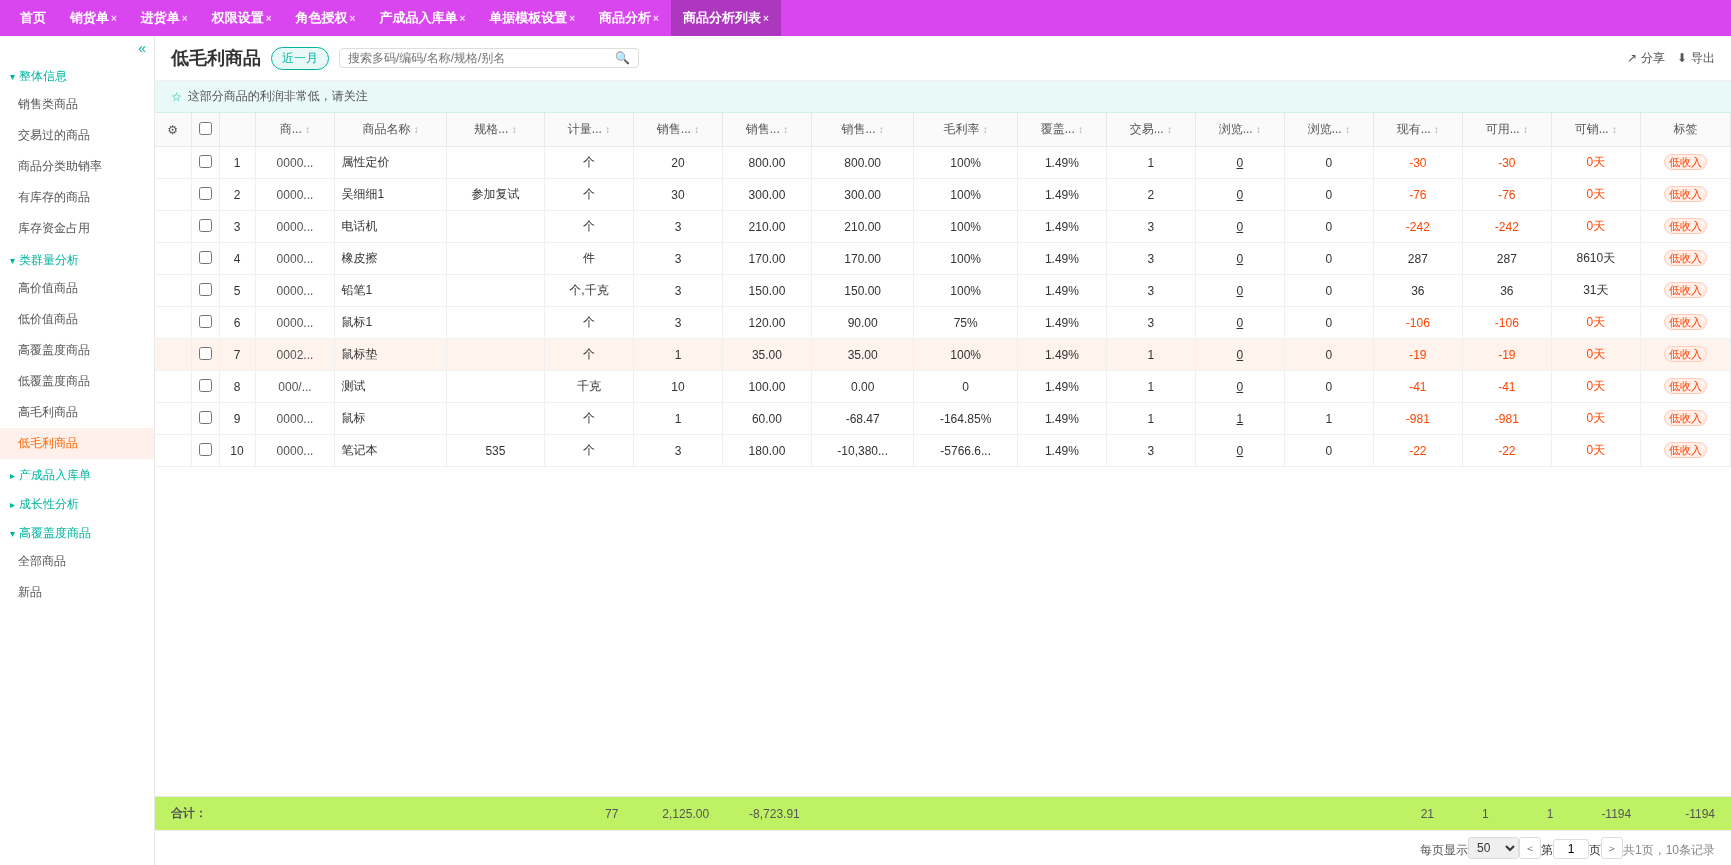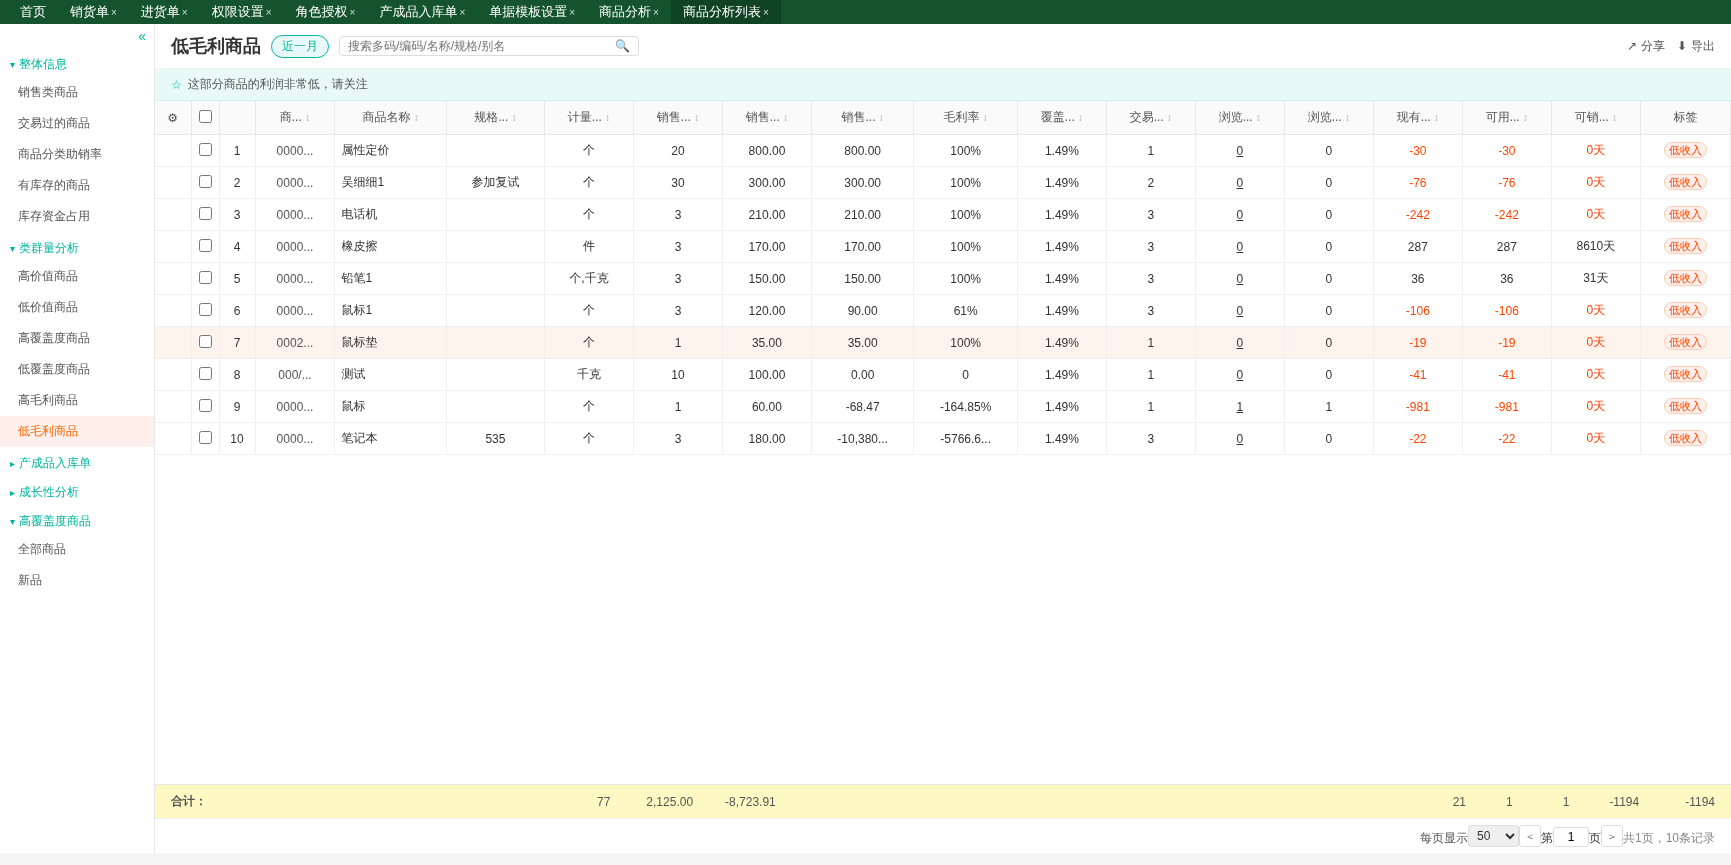--- a/index.html
+++ b/index.html
@@ -1,24 +1,25 @@
 <!DOCTYPE html>
 <html><head>
   <meta charset="utf-8">
   <style>
     * { box-sizing: border-box; margin: 0; padding: 0; }
     body { font-family: 'Microsoft YaHei', Arial, sans-serif; font-size: 12px; background: #f5f5f5; color: #333; }
     
     
     .top-nav {
-      background: #14532d;
-      display: flex;
-      align-items: center;
-      height: 24px;
+      background: #d946ef;
+      display: flex;
+      align-items: center;
+      height: 36px;
       padding: 0 8px;
+      font-weight: bold;
     }
     .top-nav .nav-item {
       color: #fff;
       padding: 0 12px;
       height: 36px;
       display: flex;
       align-items: center;
       cursor: pointer;
       font-size: 13px;
       white-space: nowrap;
@@ -164,25 +165,26 @@
       text-align: center;
       border-right: 1px solid #f0f0f0;
       white-space: nowrap;
     }
     .td-left { text-align: left; margin-left: 32px; }
     .tag-low { color: #ff4400; font-size: 11px; background: #fff0eb; border: 1px solid #ffccb3; border-radius: 8px; padding: 1px 4px; }
     .underline { text-decoration: underline; color: #333; cursor: pointer; }
 
     
     .table-footer {
-      background: #fef9c3;
+      background: #bef264;
       border-top: 1px solid #e8e8e8;
       padding: 8px 16px;
       display: flex;
       align-items: center;
+      gap: 8px;
       font-size: 12px;
       color: #555;
     }
     .footer-total-label { color: #555; font-weight: bold; }
     .footer-spacer { flex: 1; }
 
     
     .pagination {
       display: flex;
       align-items: flex-end;
@@ -454,21 +456,21 @@
       <td></td>
       <td><input type="checkbox" style=""></td>
       <td>6</td>
       <td style="color:#555;">0000...</td>
       <td class="td-left">鼠标1</td>
       <td></td>
       <td>个</td>
       <td>3</td>
       <td>120.00</td>
       <td>90.00</td>
-      <td>61%</td>
+      <td>75%</td>
       <td>1.49%</td>
       <td>3</td>
       <td class="underline">0</td>
       <td>0</td>
       <td style="color:#ff4400;">-106</td>
       <td style="color:#ff4400;">-106</td>
       <td style="color:#ff4400;">0天</td>
       <td><span class="tag-low">低收入</span></td>
     </tr>
             <tr class="highlighted">

